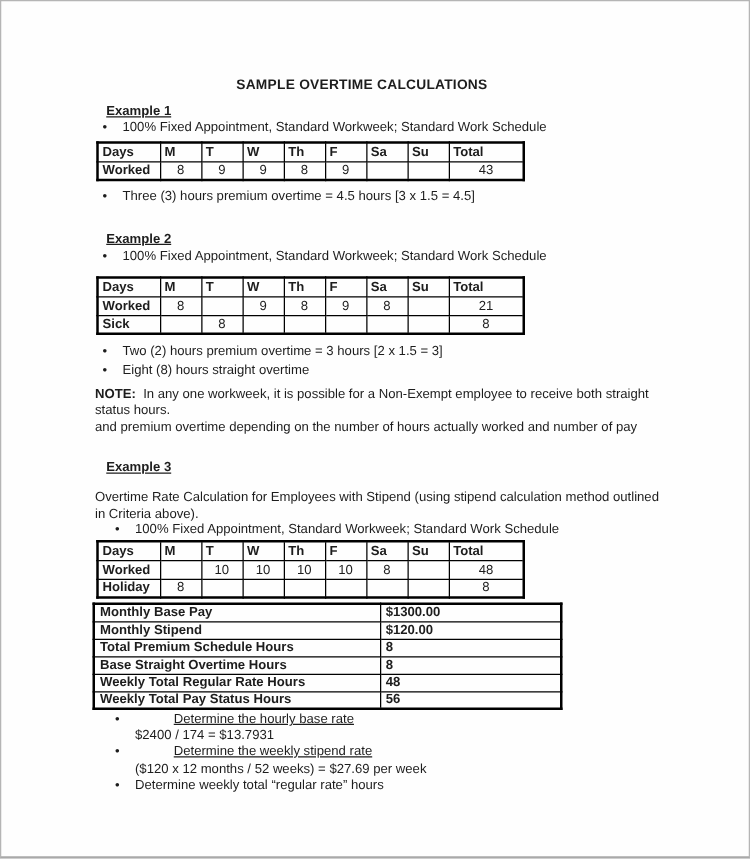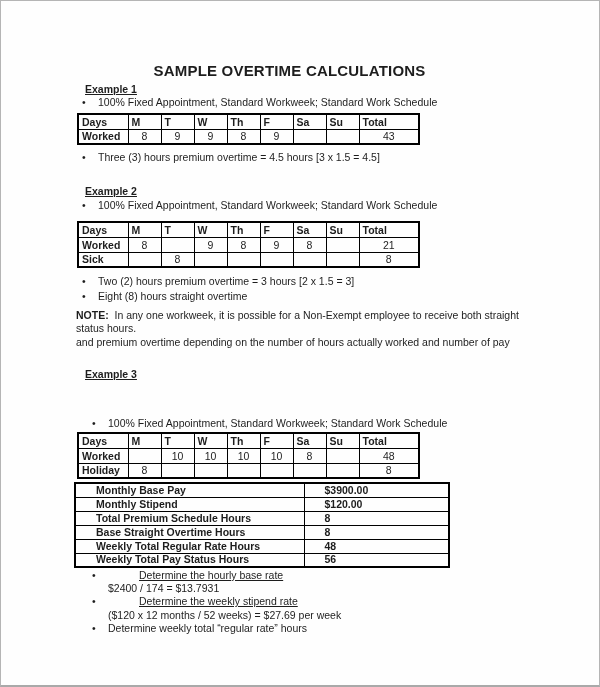--- a/index.html
+++ b/index.html
@@ -7,39 +7,39 @@
   .page {
     position:relative; width:600px; height:687px;
     background:#fefefe;
     border:1px solid #b5b5b5;
     border-bottom:2px solid #a9a9a9;
     font-family:"Liberation Sans", sans-serif;
     color:#1d1d1d;
     overflow:hidden;
   }
   .abs { position:absolute; white-space:nowrap; }
-  .doc-title { font-size:15px; font-weight:bold; letter-spacing:.2px; text-align:center; width:577px; left:0; top:61px; }
+  .doc-title { font-size:11px; font-weight:bold; letter-spacing:.2px; text-align:center; width:577px; left:0; top:61px; }
   .ex-heading { font-size:10.5px; font-weight:bold; text-decoration:underline;margin-left:24px; }
   .bullet { display:flex; align-items:flex-start; font-size:10.5px; }
   .bullet .dot { display:inline-block; width:16px; font-size:10.5px; line-height:12px; }
   .para { font-size:10.5px; line-height:13.4px; }
   .para .line { white-space:nowrap; }
   table.days { border-collapse:collapse; border:2px solid #000; table-layout:fixed; }
   table.days th, table.days td {
     border:1px solid #000; font-size:10.5px; height:15px;
     padding:0 3px; line-height:12px; overflow:hidden;
   }
   table.days th { font-weight:bold; text-align:left; }
   table.days td.lbl { font-weight:bold; text-align:left; }
   table.days td.num { text-align:center; font-weight:normal; }
   .c0 { width:50px; } .cd { width:33px; } .ct { width:60px;margin-left:12px; }
   table.summary { border-collapse:collapse; border:2px solid #000; table-layout:fixed; }
   table.summary td {
     border:1px solid #000; font-size:10.5px; font-weight:bold;
-    height:14px; line-height:11px; padding:0 20px; overflow:hidden;
+    height:14px; line-height:11px; padding:0 4px; overflow:hidden;
   }
   .sl { width:229px; } .sv { width:145px; }
   .step-heading { font-size:10.5px; }
   .step-heading.u { text-decoration:underline;padding-left:31px; }
   .step-detail { font-size:10.5px; }
 </style>
 </head>
 <body>
 
 <div class="page">
@@ -140,20 +140,24 @@
   </div>
 
   <div class="abs para" style="top:308px; left:75px;">
     <div class="line"><b>NOTE:</b>&nbsp;&nbsp;<span>In any one workweek, it is possible for a Non-Exempt employee to receive both straight</span></div>
     <div class="line">status hours.</div>
     <div class="line">and premium overtime depending on the number of hours actually worked and number of pay</div>
   </div>
 
   <div class="abs ex-heading" style="top:367px; left:60px;">Example 3</div>
 
+  <div class="abs para" style="top:391px; left:75px;">
+    <div class="line">Overtime Rate Calculation for Employees with Stipend (using stipend calculation method outlined</div>
+    <div class="line">in Criteria above).</div>
+  </div>
 
   <div class="abs bullet" style="top:416px; left:91px;">
     <span class="dot">•</span>
     <span>100% Fixed Appointment, Standard Workweek; Standard Work Schedule</span>
   </div>
 
   <table class="days abs" style="top:431px; left:76px;">
     <tbody>
         <tr>
       <th class="c0">Days</th>
@@ -188,21 +192,21 @@
       <td class="num"></td>
       <td class="num">8</td>
     </tr>
   </tbody>
     </table>
 
   <table class="summary abs" style="top:481px; left:73px;">
     <tbody>
         <tr>
       <td class="sl">Monthly Base Pay</td>
-      <td class="sv">$3900.00</td>
+      <td class="sv">$1300.00</td>
     </tr>
     <tr>
       <td class="sl">Monthly Stipend</td>
       <td class="sv">$120.00</td>
     </tr>
     <tr>
       <td class="sl">Total Premium Schedule Hours</td>
       <td class="sv">8</td>
     </tr>
     <tr>

